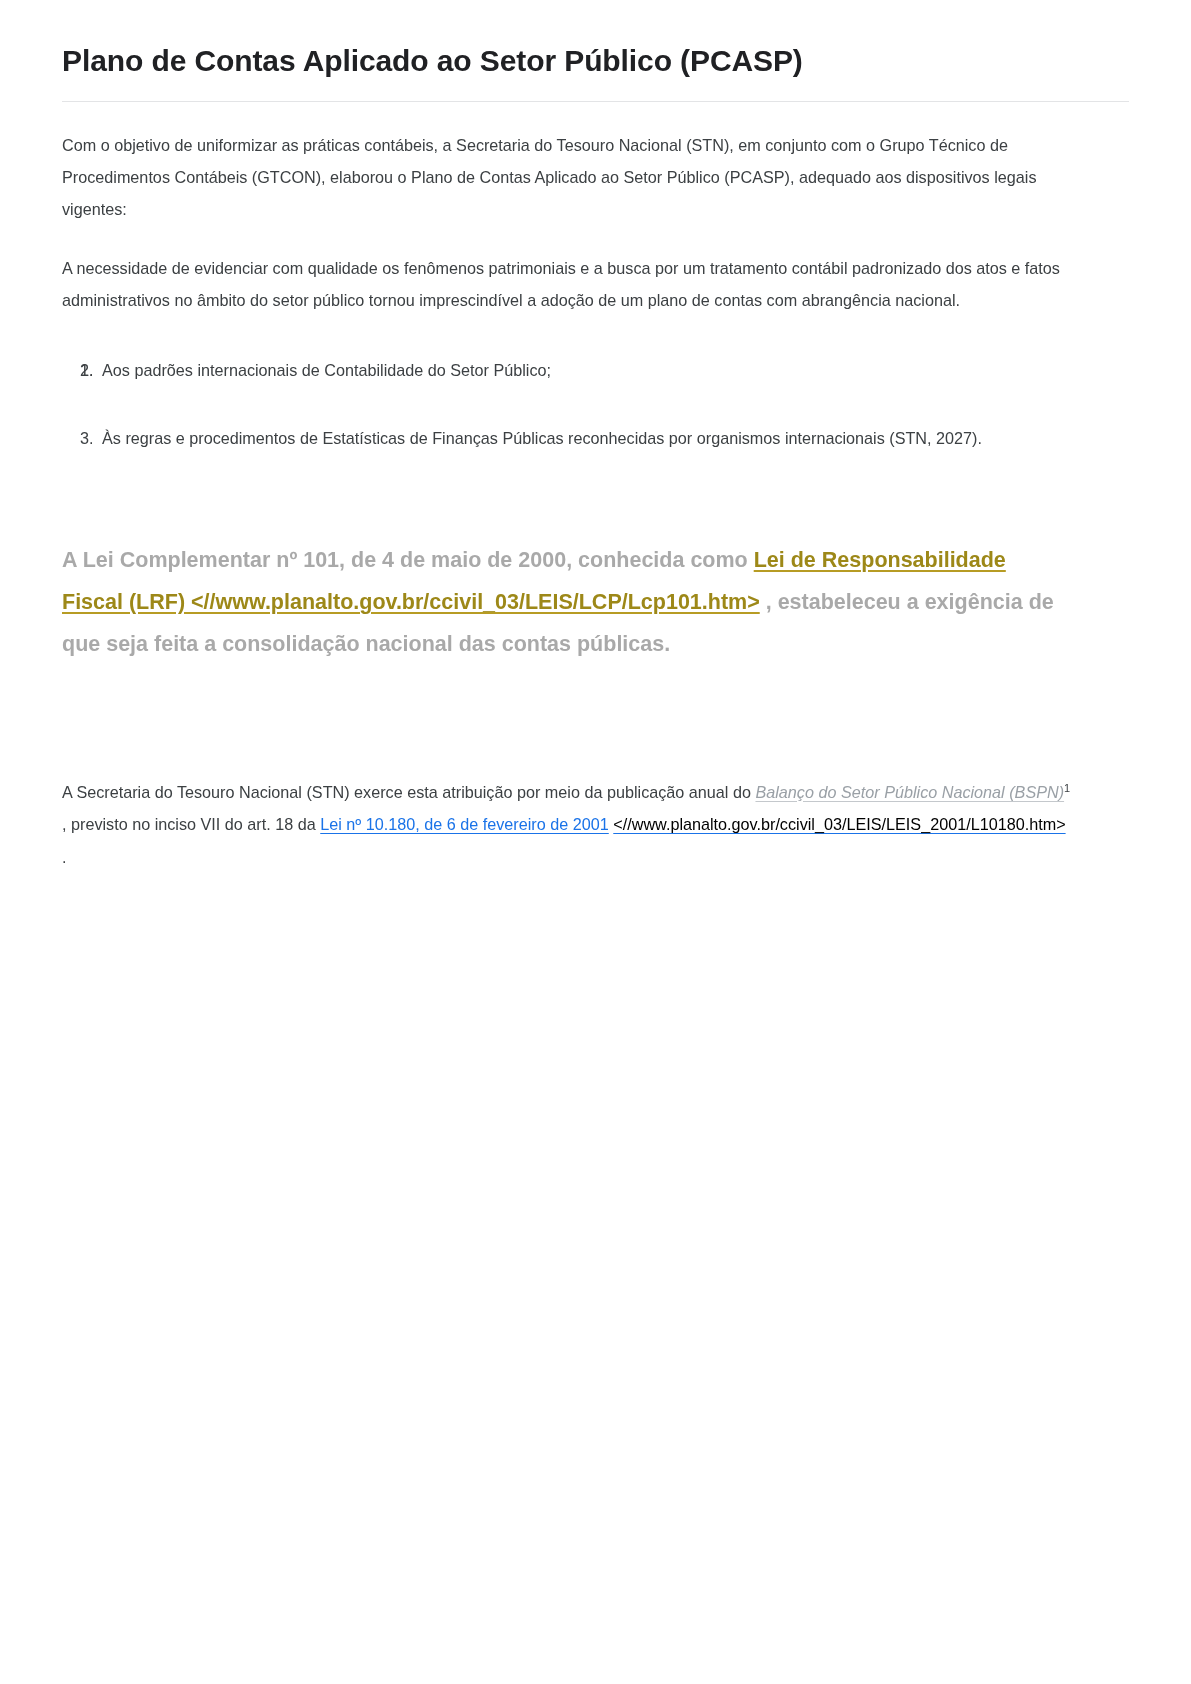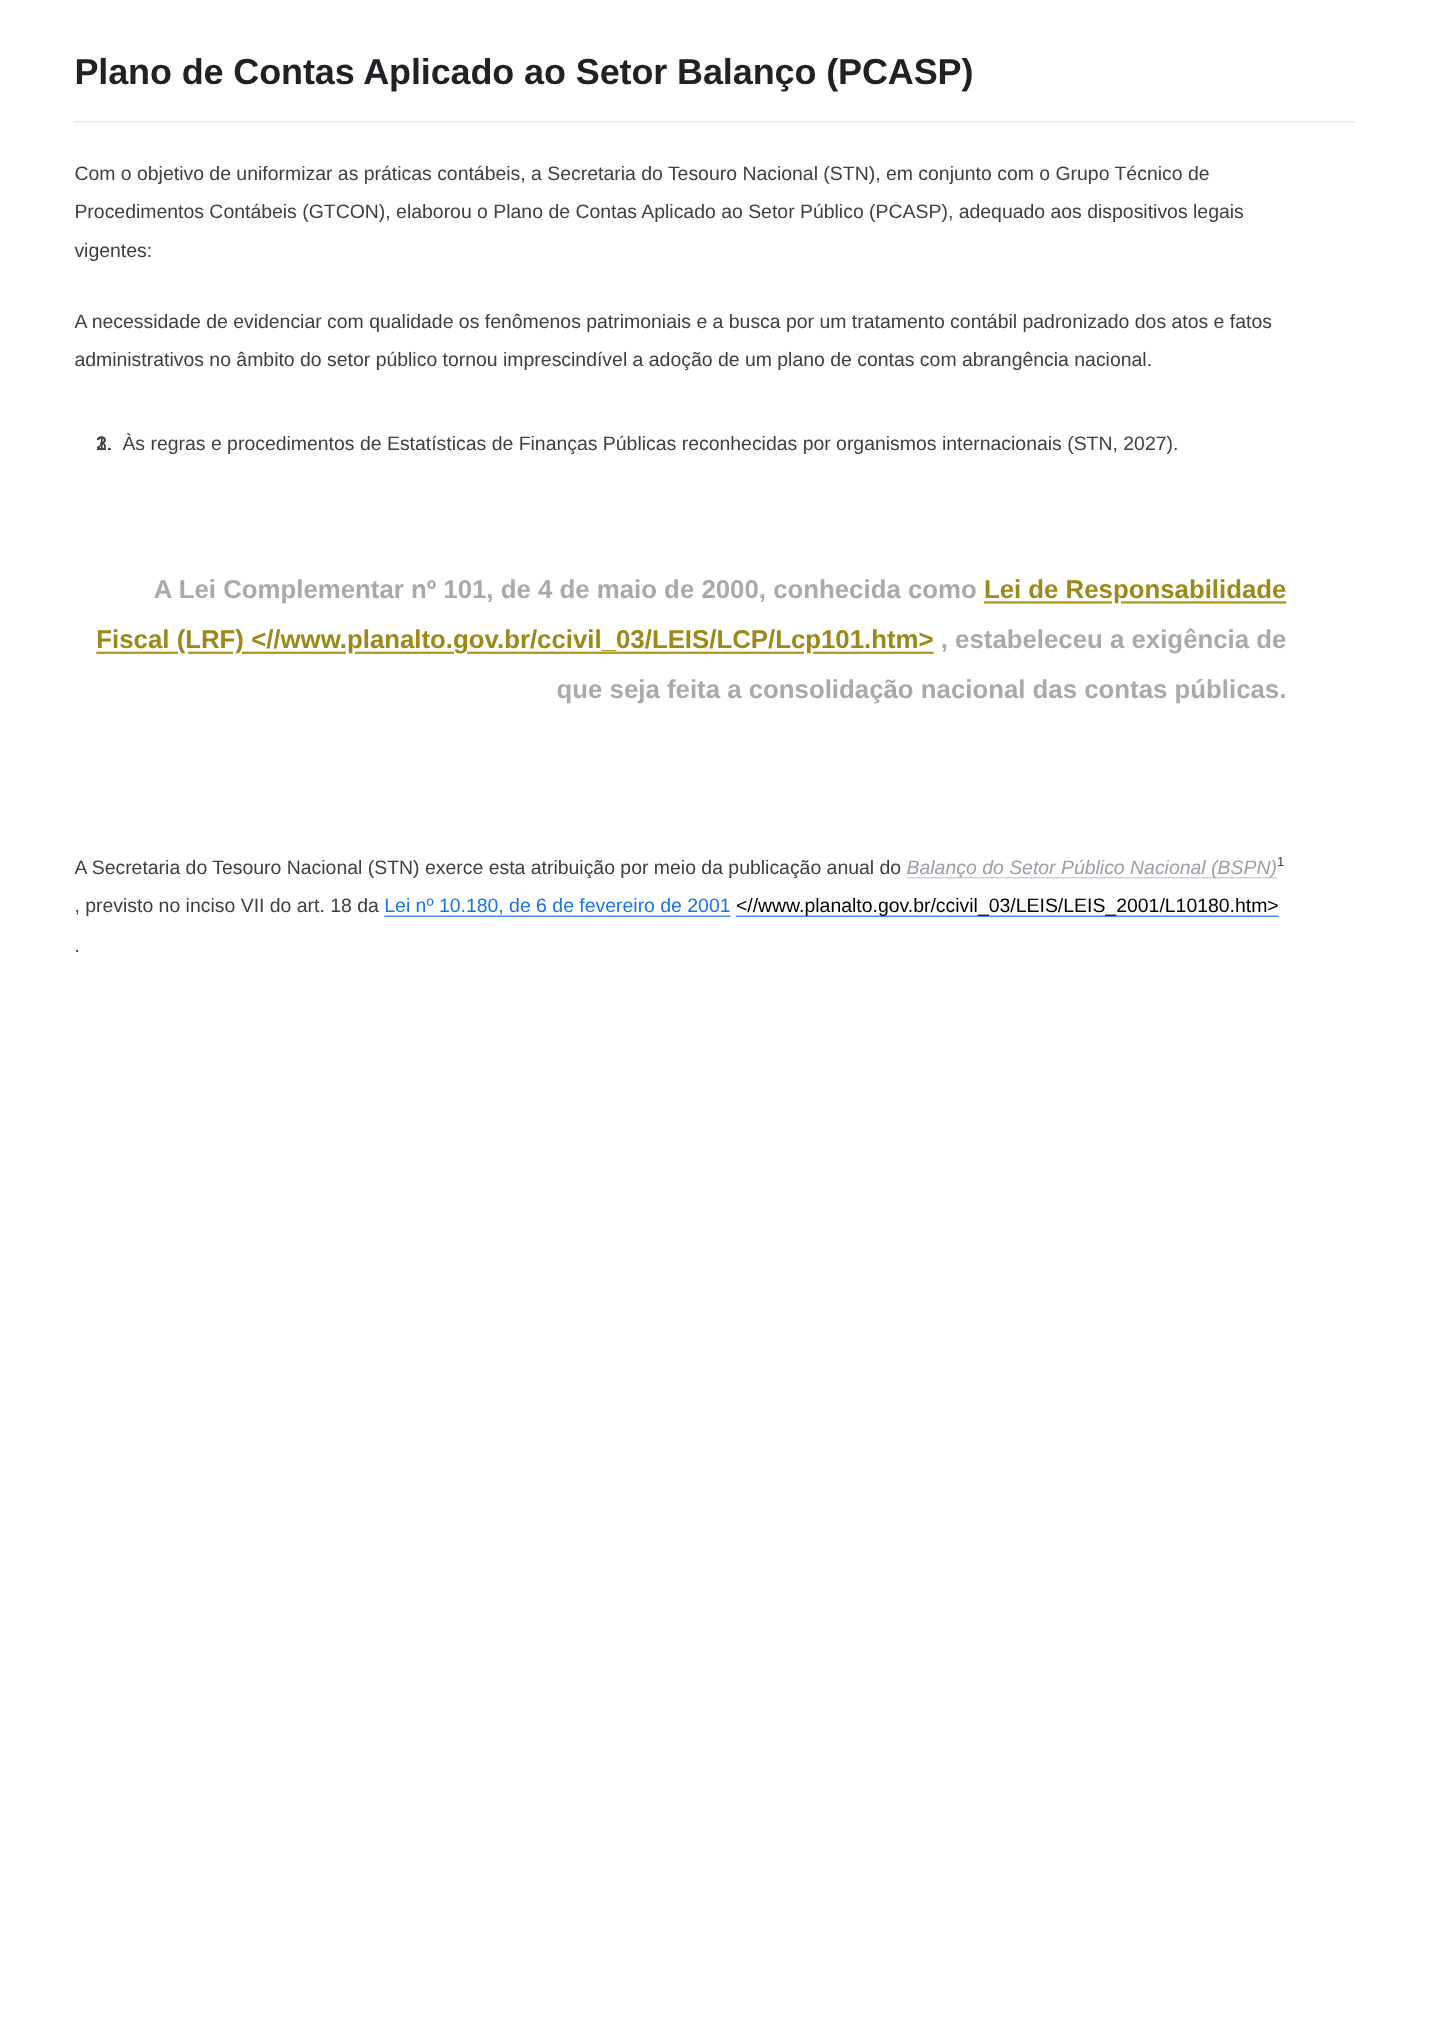--- a/index.html
+++ b/index.html
@@ -75,21 +75,20 @@
   }
 
   
   .callout {
     margin: 86px 0 0 0;
     font-size: 21.5px;
     line-height: 1.95;
     font-weight: 700;
     color: #a9a9a9;
     max-width: 1010px;
-    text-align: right;
   }
   .gold-link {
     color: #9d8818;
     text-decoration: underline;
     text-decoration-color: #b79c24;
     text-underline-offset: 3px;
     font-weight: 700;
     cursor: pointer;
   }
 
@@ -130,34 +129,35 @@
     vertical-align: super;
     line-height: 0;
     color: #3c4043;
   }
 </style>
 </head>
 <body>
 
 <div class="page">
 
-  <h1 class="doc-title">Plano de Contas Aplicado ao Setor Balanço (PCASP)</h1>
+  <h1 class="doc-title">Plano de Contas Aplicado ao Setor Público (PCASP)</h1>
 
   <hr class="title-rule">
 
   <p class="para second">Com o objetivo de uniformizar as práticas contábeis, a Secretaria do Tesouro Nacional (STN), em conjunto com o Grupo Técnico de Procedimentos Contábeis (GTCON), elaborou o Plano de Contas Aplicado ao Setor Público (PCASP), adequado aos dispositivos legais vigentes:</p>
 
   <p class="para first">A necessidade de evidenciar com qualidade os fenômenos patrimoniais e a busca por um tratamento contábil padronizado dos atos e fatos administrativos no âmbito do setor público tornou imprescindível a adoção de um plano de contas com abrangência nacional.</p>
 
   <ol class="ol-wrap">
     <li class="ol-item">
       <span class="ol-marker">1.</span>
     </li>
     <li class="ol-item">
       <span class="ol-marker">2.</span>
+      <span>Aos padrões internacionais de Contabilidade do Setor Público;</span>
     </li>
     <li class="ol-item">
       <span class="ol-marker">3.</span>
       <span>Às regras e procedimentos de Estatísticas de Finanças Públicas reconhecidas por organismos internacionais (STN, 2027).</span>
     </li>
   </ol>
 
   <p class="callout">
     <span>A Lei Complementar nº 101, de 4 de maio de 2000, conhecida como </span><a class="gold-link" href="#">Lei de Responsabilidade Fiscal (LRF) &lt;//www.planalto.gov.br/ccivil_03/LEIS/LCP/Lcp101.htm&gt;</a><span> , estabeleceu a exigência de que seja feita a consolidação nacional das contas públicas.</span>
   </p>

